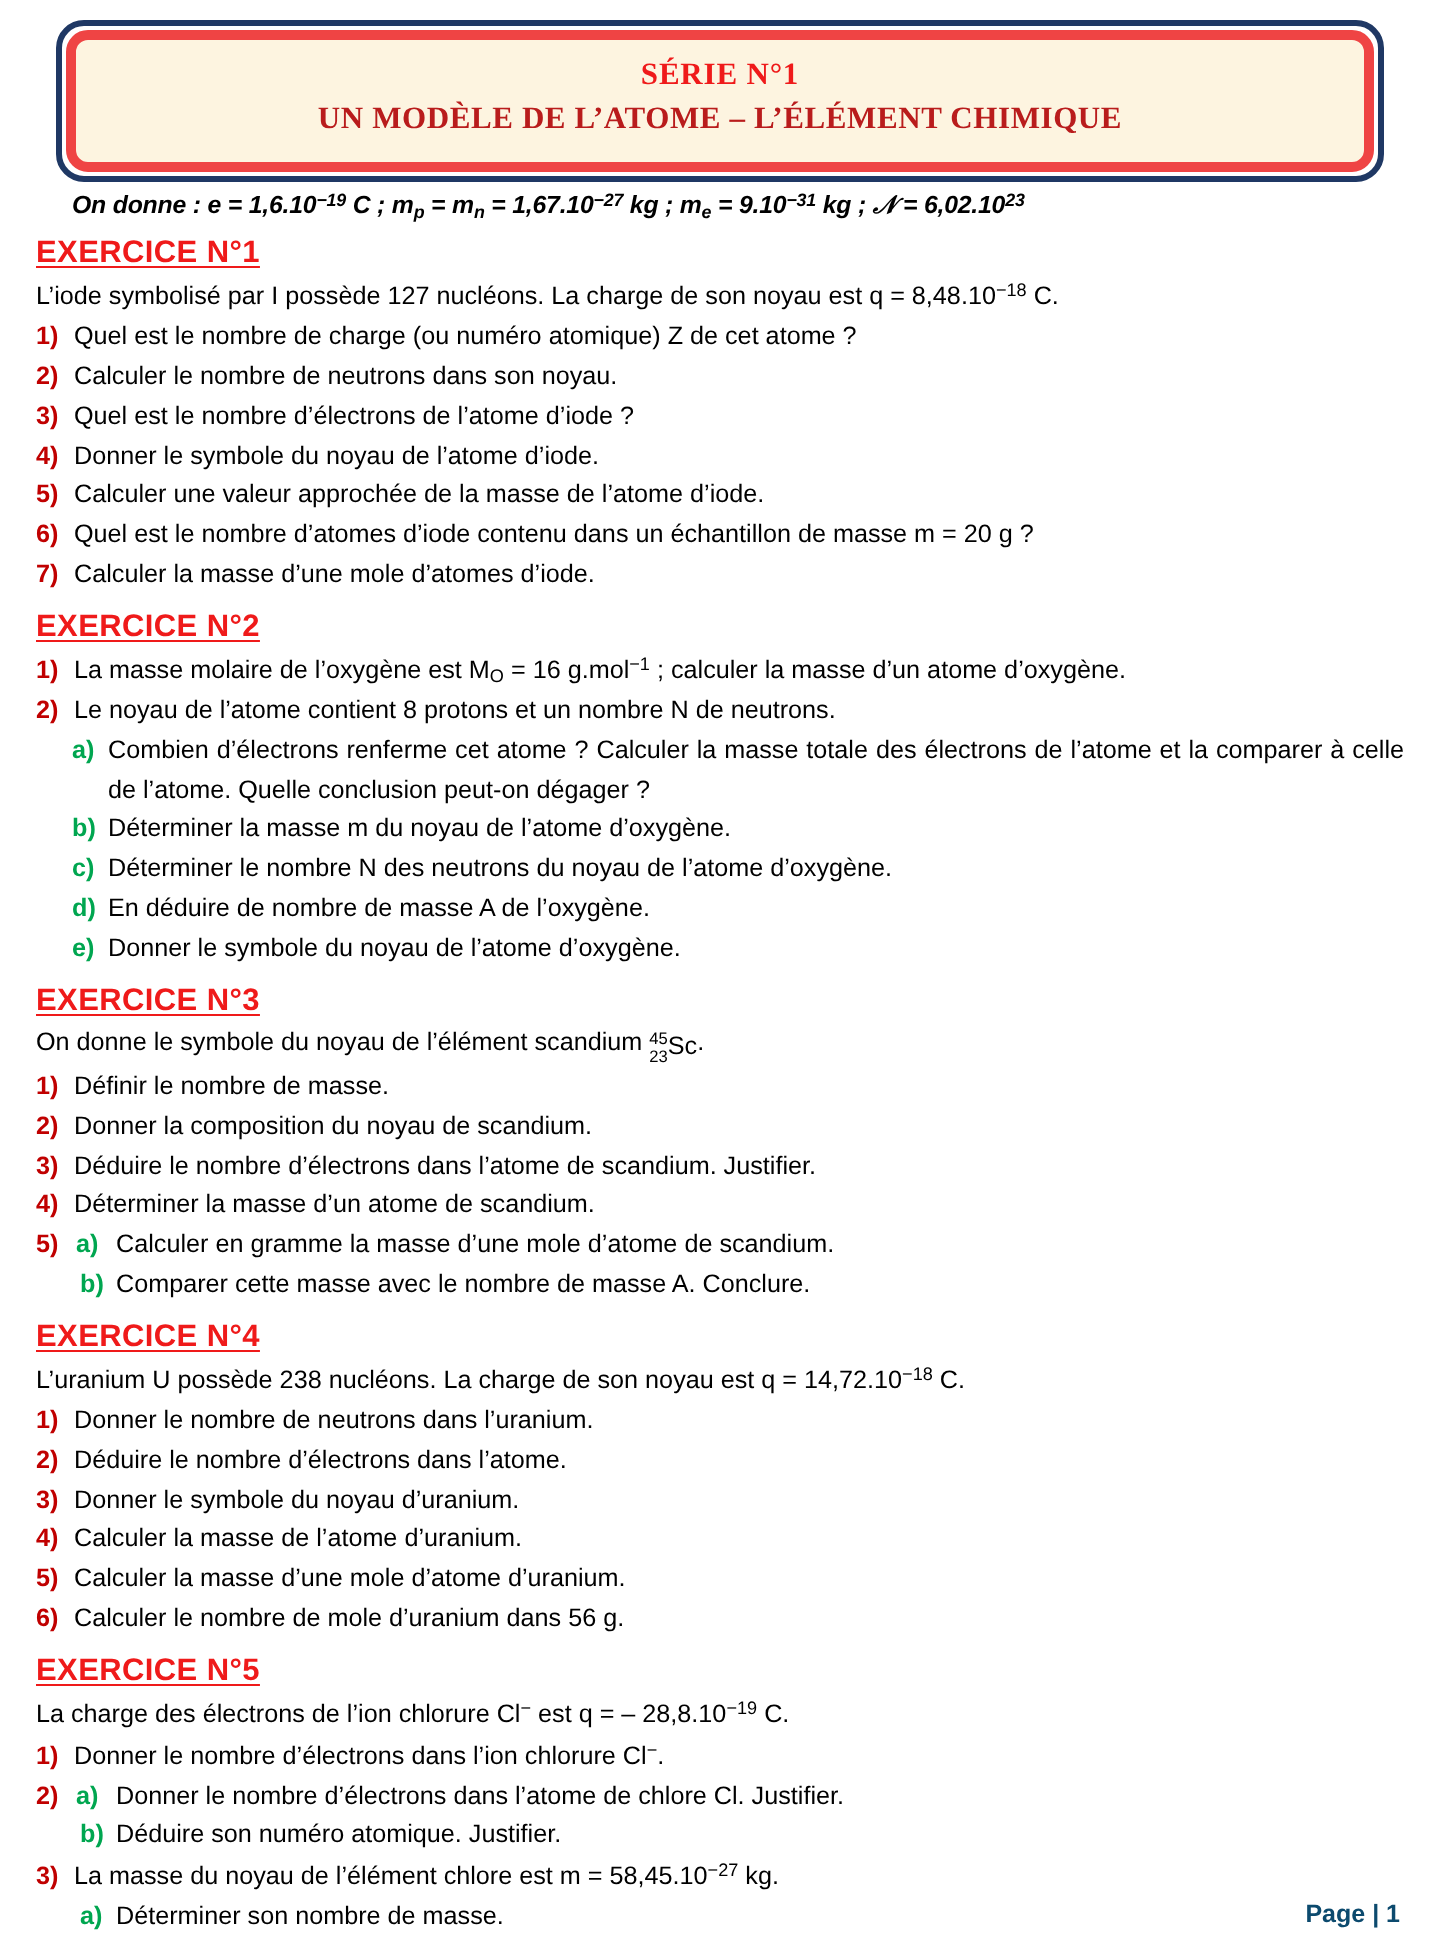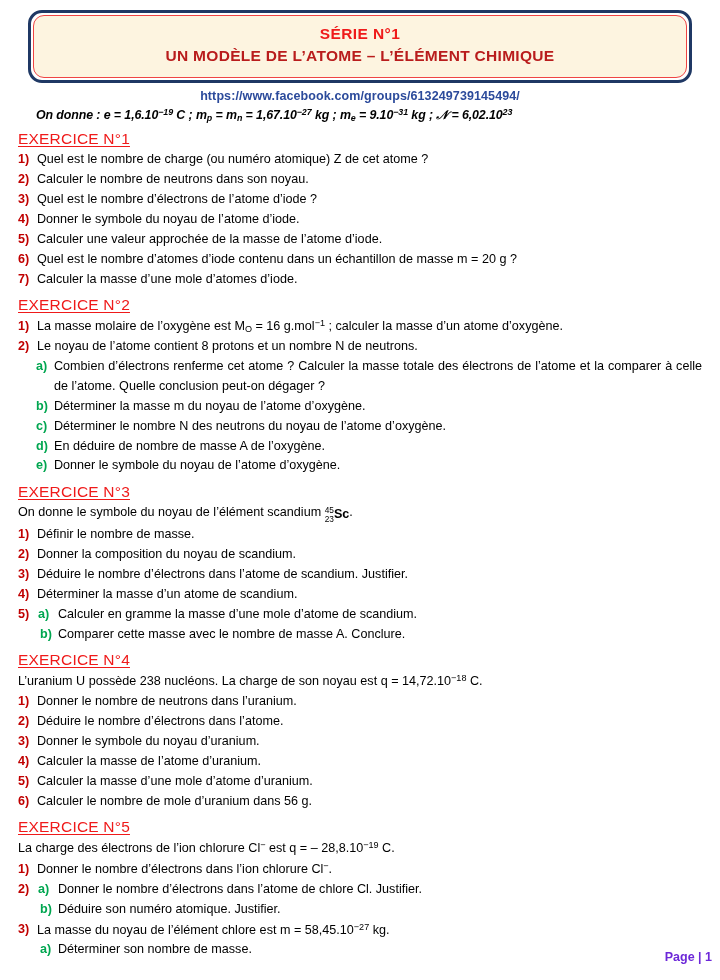--- a/index.html
+++ b/index.html
@@ -26,25 +26,26 @@
 
   
   .title-banner {
     margin: 4px 10px 0 10px;
     border: 3px solid #1f3864;
     border-radius: 14px;
     padding: 2px;
     background: #ffffff;
   }
   .title-banner-inner {
-    border: 1px solid #ef4444;
+    border: 5px solid #ef4444;
     border-radius: 11px;
     background: #fdf4e0;
     padding: 7px 10px 9px 10px;
     text-align: center;
+    font-family: Liberation Serif, serif;
   }
   .title-line1 {
     color: #ef1a1a;
     font-weight: bold;
     font-size: 15.5px;
     letter-spacing: 0.4px;
     line-height: 1.45;
   }
   .title-line2 {
     color: #b91c1c;
@@ -78,21 +79,21 @@
   .constants .sup { font-size: 0.72em; vertical-align: 0.42em; }
   .script-n {
     font-family: "Liberation Serif", serif;
     font-style: italic;
     font-weight: bold;
   }
 
   
   .ex-heading {
     color: #ef1a1a;
-    font-weight: normal;
+    font-weight: bold;
     font-size: 15.5px;
     text-decoration: underline;
     text-underline-offset: 2px;
     margin-top: 7px;
     margin-bottom: 2px;
     letter-spacing: 0.2px;
   }
 
   
   .intro {
@@ -162,53 +163,54 @@
   .isotope .az {
     display: inline-block;
     font-size: 0.66em;
     line-height: 1.02;
     text-align: left;
     vertical-align: middle;
   }
   .isotope .sym {
     display: inline-block;
     vertical-align: middle;
-    font-weight: bold;
   }
 
   
   .footer {
     position: absolute;
-    right: 8px;
+    right: 20px;
     bottom: 16px;
-    color: #6d28d9;
+    color: #0c4a6e;
     font-weight: bold;
     font-size: 12.5px;
     text-align: center;
   }
 </style>
 </head>
 <body>
 
 <div class="page">
 
   <div class="title-banner">
     <div class="title-banner-inner">
       <div class="title-line1">SÉRIE N°1</div>
       <div class="title-line2">UN MODÈLE DE L’ATOME – L’ÉLÉMENT CHIMIQUE</div>
     </div>
   </div>
 
-  <div class="fb-link">https://www.facebook.com/groups/613249739145494/</div>
 
   <div class="constants">
     <span>On donne : e = 1,6.10</span><span class="sup">−19</span><span> C ; m</span><span class="sub">p</span><span> = m</span><span class="sub">n</span><span> = 1,67.10</span><span class="sup">−27</span><span> kg ; m</span><span class="sub">e</span><span> = 9.10</span><span class="sup">−31</span><span> kg ; </span><span class="script-n">𝒩</span><span> = 6,02.10</span><span class="sup">23</span>
   </div>
 
   <div class="ex-heading">EXERCICE N°1</div>
+  <div class="intro">
+    <span>L’iode symbolisé par I possède 127 nucléons. La charge de son noyau est q = 8,48.10</span><span class="sup">−18</span><span> C.</span>
+  </div>
   <div class="q-row">
     <span class="q-num">1)</span>
     <span class="q-text">Quel est le nombre de charge (ou numéro atomique) Z de cet atome ?</span>
   </div>
   <div class="q-row">
     <span class="q-num">2)</span>
     <span class="q-text">Calculer le nombre de neutrons dans son noyau.</span>
   </div>
   <div class="q-row">
     <span class="q-num">3)</span>

